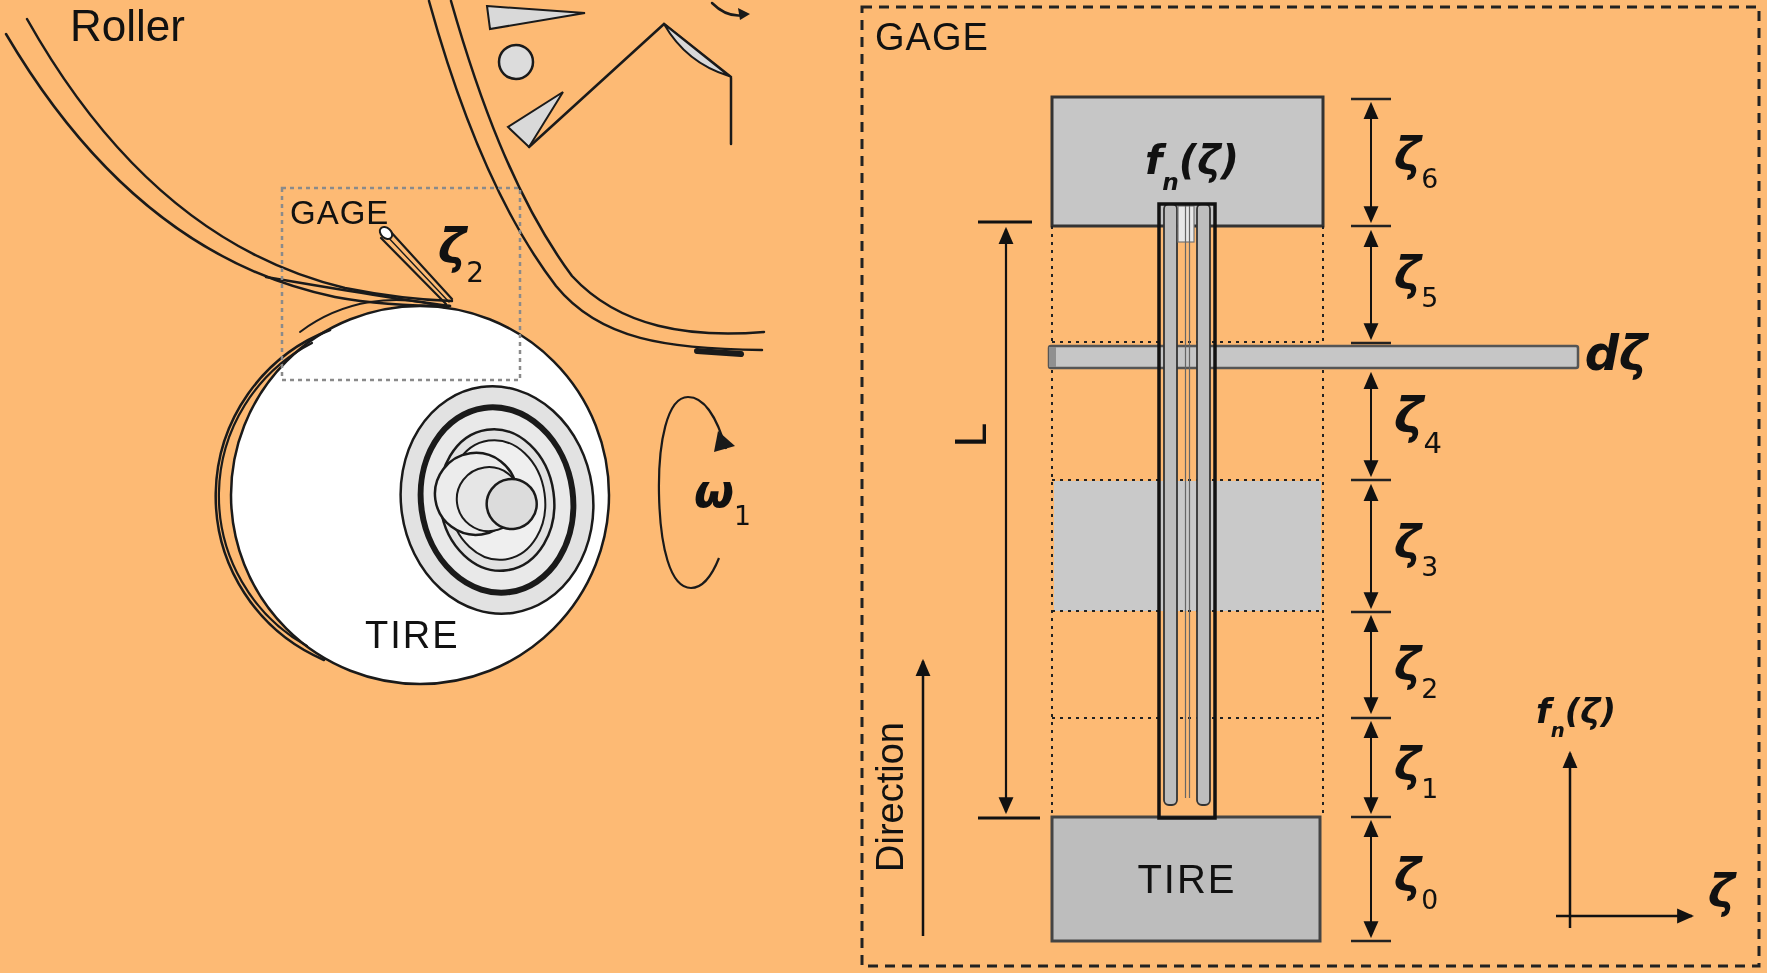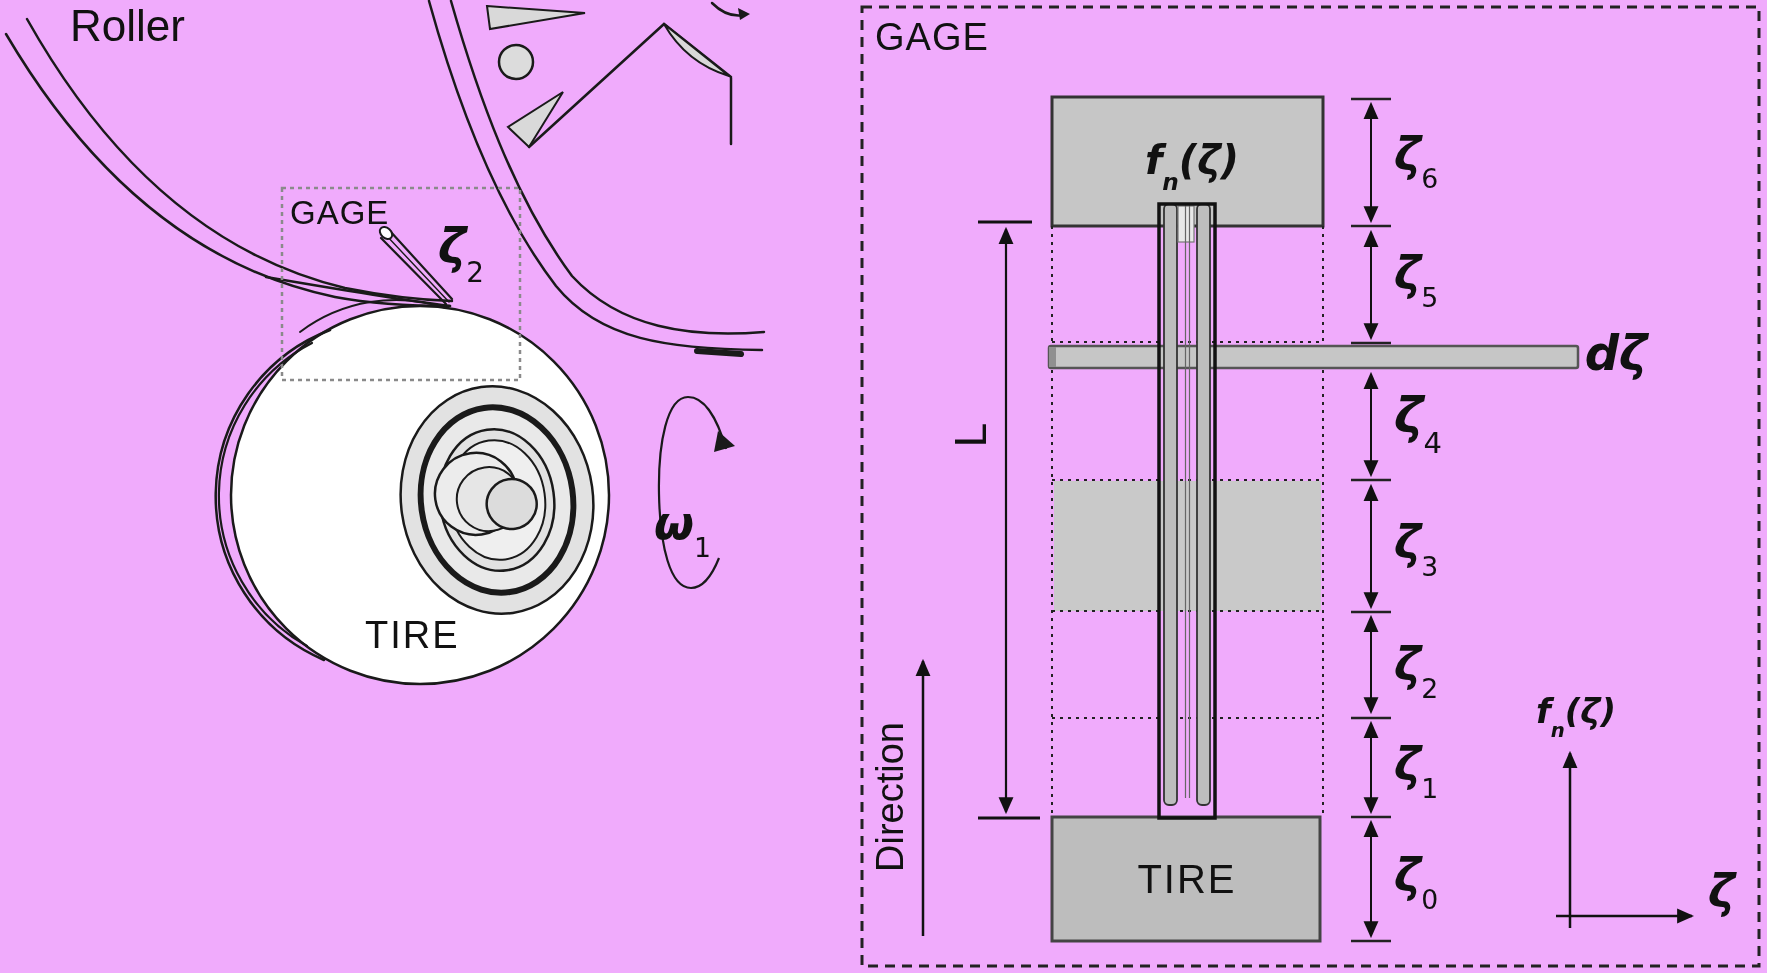--- a/index.html
+++ b/index.html
@@ -1,16 +1,16 @@
 <!DOCTYPE html>
 <html><head>
 <meta charset="utf-8">
 <style>
   html,body{margin:0;padding:0;background:#fff;}
-  #stage{position:relative;width:1767px;height:973px;background:#f0abfc;overflow:hidden;
+  #stage{position:relative;width:1767px;height:973px;background:#fdba74;overflow:hidden;
          font-family:"Liberation Sans",sans-serif;}
   #art{position:absolute;left:0;top:0;}
   .lbl{position:absolute;color:#111;white-space:nowrap;line-height:1;
        font-family:"Liberation Sans",sans-serif;}
   .math{font-family:"DejaVu Sans",sans-serif;font-style:italic;font-weight:700;}
   sub{font-size:.58em;line-height:1;position:relative;top:.3em;}
   sub.num{font-style:normal;font-weight:400;}
   .ctr{transform:translate(-50%,-50%);text-align:right;}
   .vctr{transform:translate(0,-50%);}
   .rot{transform:translate(-50%,-50%) rotate(-90deg);}
@@ -125,21 +125,21 @@
 </svg>
 
 <div class="lbl" style="left:70px;top:4px;font-size:44px;">Roller</div>
 
 <div class="lbl sp1" style="left:290px;top:196px;font-size:33px;">GAGE</div>
 
 <div class="lbl math" style="left:438px;top:222px;font-size:48px;"><span>ζ</span><sub class="num">2</sub></div>
 
 <div class="lbl sp2" style="left:365px;top:616px;font-size:38px;">TIRE</div>
 
-<div class="lbl math" style="left:654px;top:468px;font-size:46px;margin-top:32px;"><span>ω</span><sub class="num">1</sub></div>
+<div class="lbl math" style="left:694px;top:468px;font-size:46px;"><span>ω</span><sub class="num">1</sub></div>
 
 <div class="lbl sp1" style="left:875px;top:18px;font-size:38px;">GAGE</div>
 
 <div class="lbl math ctr" style="left:1192px;top:163px;font-size:40px;"><span>f</span><sub>n</sub><span>(ζ)</span></div>
 
 <div class="lbl math ctr" style="left:1616px;top:353px;font-size:48px;">dζ</div>
 
 <div class="lbl rot" style="left:971px;top:435px;font-size:44px;">L</div>
 
 <div class="lbl rot" style="left:890px;top:797px;font-size:38px;">Direction</div>

